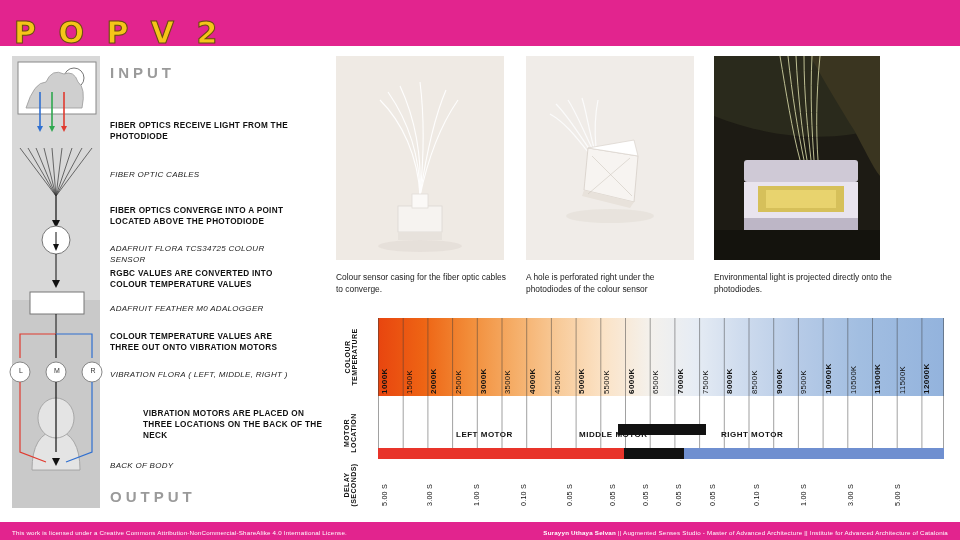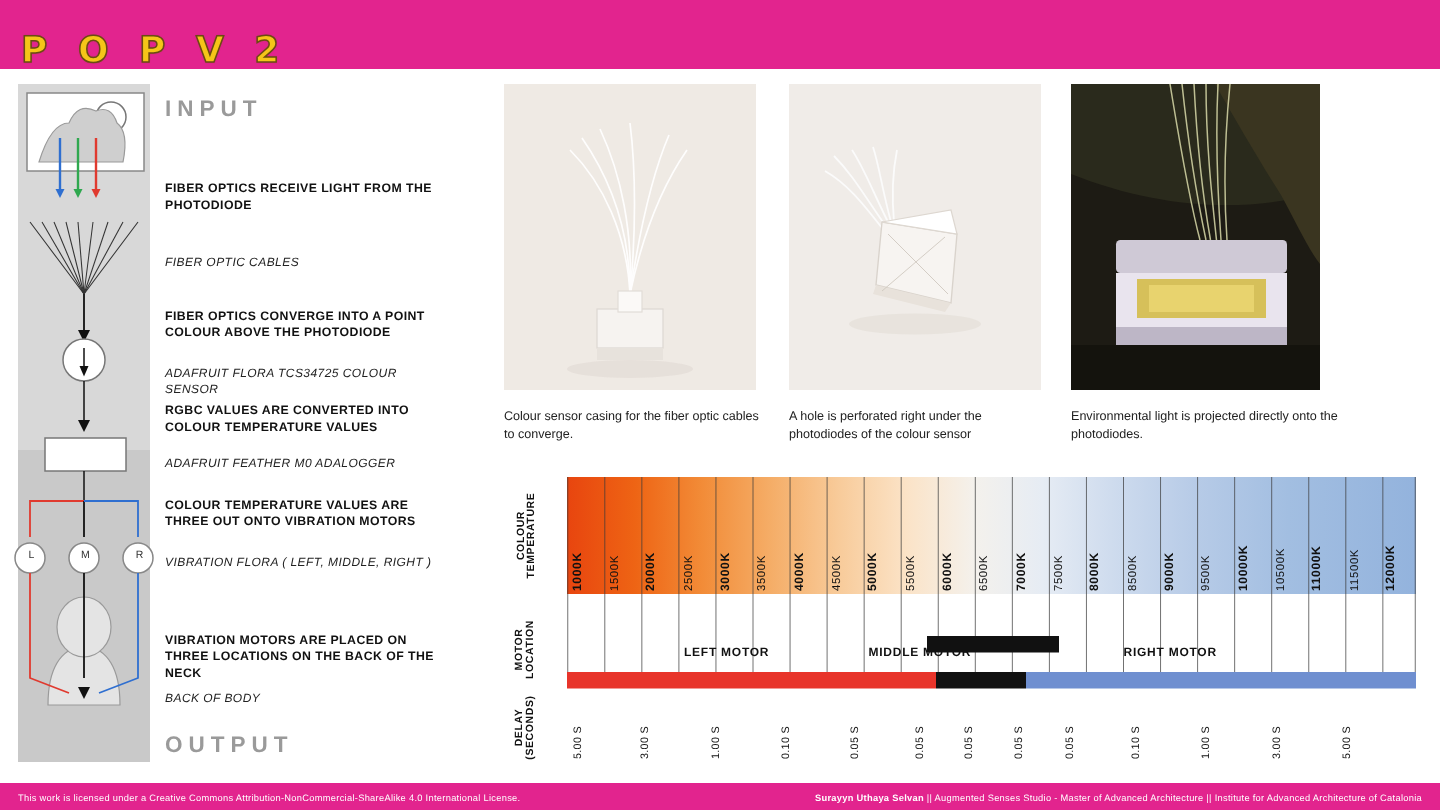--- a/index.html
+++ b/index.html
@@ -11,21 +11,21 @@
     position:relative;
   }
   
   #banner {
     position:absolute; left:0; top:0; width:960px; height:46px;
     background:#e2248e;
   }
   #banner-title {
     position:absolute; left:14px; top:20px;
     font-family:"DejaVu Sans", sans-serif;
-    font-weight:bold; font-size:24px; letter-spacing:6px;
+    font-weight:bold; font-size:30px; letter-spacing:6px;
     color:#f5c518;
     -webkit-text-stroke:1px #6b4a12;
     text-shadow: 0 0 1px #6b4a12;
     line-height:26px;
   }
   
   #left-col {
     position:absolute; left:12px; top:56px; width:88px; height:452px;
     background:#d8d8d8;
   }
@@ -171,27 +171,27 @@
   <path d="M56 382 L56 452" stroke="#111" stroke-width="1.2" fill="none"></path>
   <path d="M92 382 L92 452 L66 462" stroke="#2f6fd0" stroke-width="1.2" fill="none"></path>
   <polygon points="56,466 52,458 60,458" fill="#111"></polygon>
 </svg>
 
 <div id="input-title">INPUT</div>
 <div id="output-title">OUTPUT</div>
 
 <div class="diagram-label" style="top:120px;">FIBER OPTICS RECEIVE LIGHT FROM THE PHOTODIODE</div>
 <div class="diagram-label ital" style="top:169px;">FIBER OPTIC CABLES</div>
-<div class="diagram-label" style="top:205px;">FIBER OPTICS CONVERGE INTO A POINT COLOUR ABOVE THE PHOTODIODE</div>
+<div class="diagram-label" style="top:205px;">FIBER OPTICS CONVERGE INTO A POINT LOCATED ABOVE THE PHOTODIODE</div>
 <div class="diagram-label ital" style="top:243px;">ADAFRUIT FLORA TCS34725 COLOUR SENSOR</div>
 <div class="diagram-label" style="top:268px;">RGBC VALUES ARE CONVERTED INTO COLOUR TEMPERATURE VALUES</div>
 <div class="diagram-label ital" style="top:303px;">ADAFRUIT FEATHER M0 ADALOGGER</div>
 <div class="diagram-label" style="top:331px;">COLOUR TEMPERATURE VALUES ARE THREE OUT ONTO VIBRATION MOTORS</div>
 <div class="diagram-label ital" style="top:369px;">VIBRATION FLORA ( LEFT, MIDDLE, RIGHT )</div>
-<div class="diagram-label" style="top:421px;">VIBRATION MOTORS ARE PLACED ON THREE LOCATIONS ON THE BACK OF THE NECK</div>
+<div class="diagram-label" style="top:408px;margin-left:33px;">VIBRATION MOTORS ARE PLACED ON THREE LOCATIONS ON THE BACK OF THE NECK</div>
 <div class="diagram-label ital" style="top:460px;">BACK OF BODY</div>
 
 <div style="position:absolute;left:16px;top:367px;width:10px;text-align:center;font-size:7px;color:#333;">L</div>
 <div style="position:absolute;left:52px;top:367px;width:10px;text-align:center;font-size:7px;color:#333;">M</div>
 <div style="position:absolute;left:88px;top:367px;width:10px;text-align:center;font-size:7px;color:#333;">R</div>
 
 <div class="photo" id="photo-1">
   <svg width="168" height="204" viewBox="0 0 168 204">
     <rect width="168" height="204" fill="#efeae4"></rect>
     <g stroke="#ffffff" stroke-width="1.1" fill="none" opacity="0.95">
@@ -311,21 +311,21 @@
   <div class="ktick bold" style="left:439px; height:62px; top:14px;">9000K</div>
   <div class="ktick" style="left:463px; height:62px; top:14px;">9500K</div>
   <div class="ktick bold" style="left:488px; height:66px; top:10px;">10000K</div>
   <div class="ktick" style="left:513px; height:66px; top:10px;">10500K</div>
   <div class="ktick bold" style="left:537px; height:66px; top:10px;">11000K</div>
   <div class="ktick" style="left:562px; height:66px; top:10px;">11500K</div>
   <div class="ktick bold" style="left:586px; height:66px; top:10px;">12000K</div>
 
   <div class="motor-label" style="left:120px; top:112px;">LEFT MOTOR</div>
   <div class="motor-label" style="left:243px; top:112px;">MIDDLE  MOTOR</div>
-  <div class="motor-label" style="left:385px; top:112px;margin-left:28px;">RIGHT MOTOR</div>
+  <div class="motor-label" style="left:385px; top:112px;">RIGHT MOTOR</div>
 
   <div class="motor-band" style="left:282px; top:106px; width:88px; background:#111111;"></div>
 
   <div class="motor-band" style="left:42px;  top:130px; width:246px; background:#e8342a;"></div>
   <div class="motor-band" style="left:288px; top:130px; width:60px;  background:#111111;"></div>
   <div class="motor-band" style="left:348px; top:130px; width:260px; background:#6f8fd0;"></div>
 
   <div class="delay-tick" style="left:44px;  top:148px; height:40px;">5.00 S</div>
   <div class="delay-tick" style="left:89px;  top:148px; height:40px;">3.00 S</div>
   <div class="delay-tick" style="left:136px; top:148px; height:40px;">1.00 S</div>

